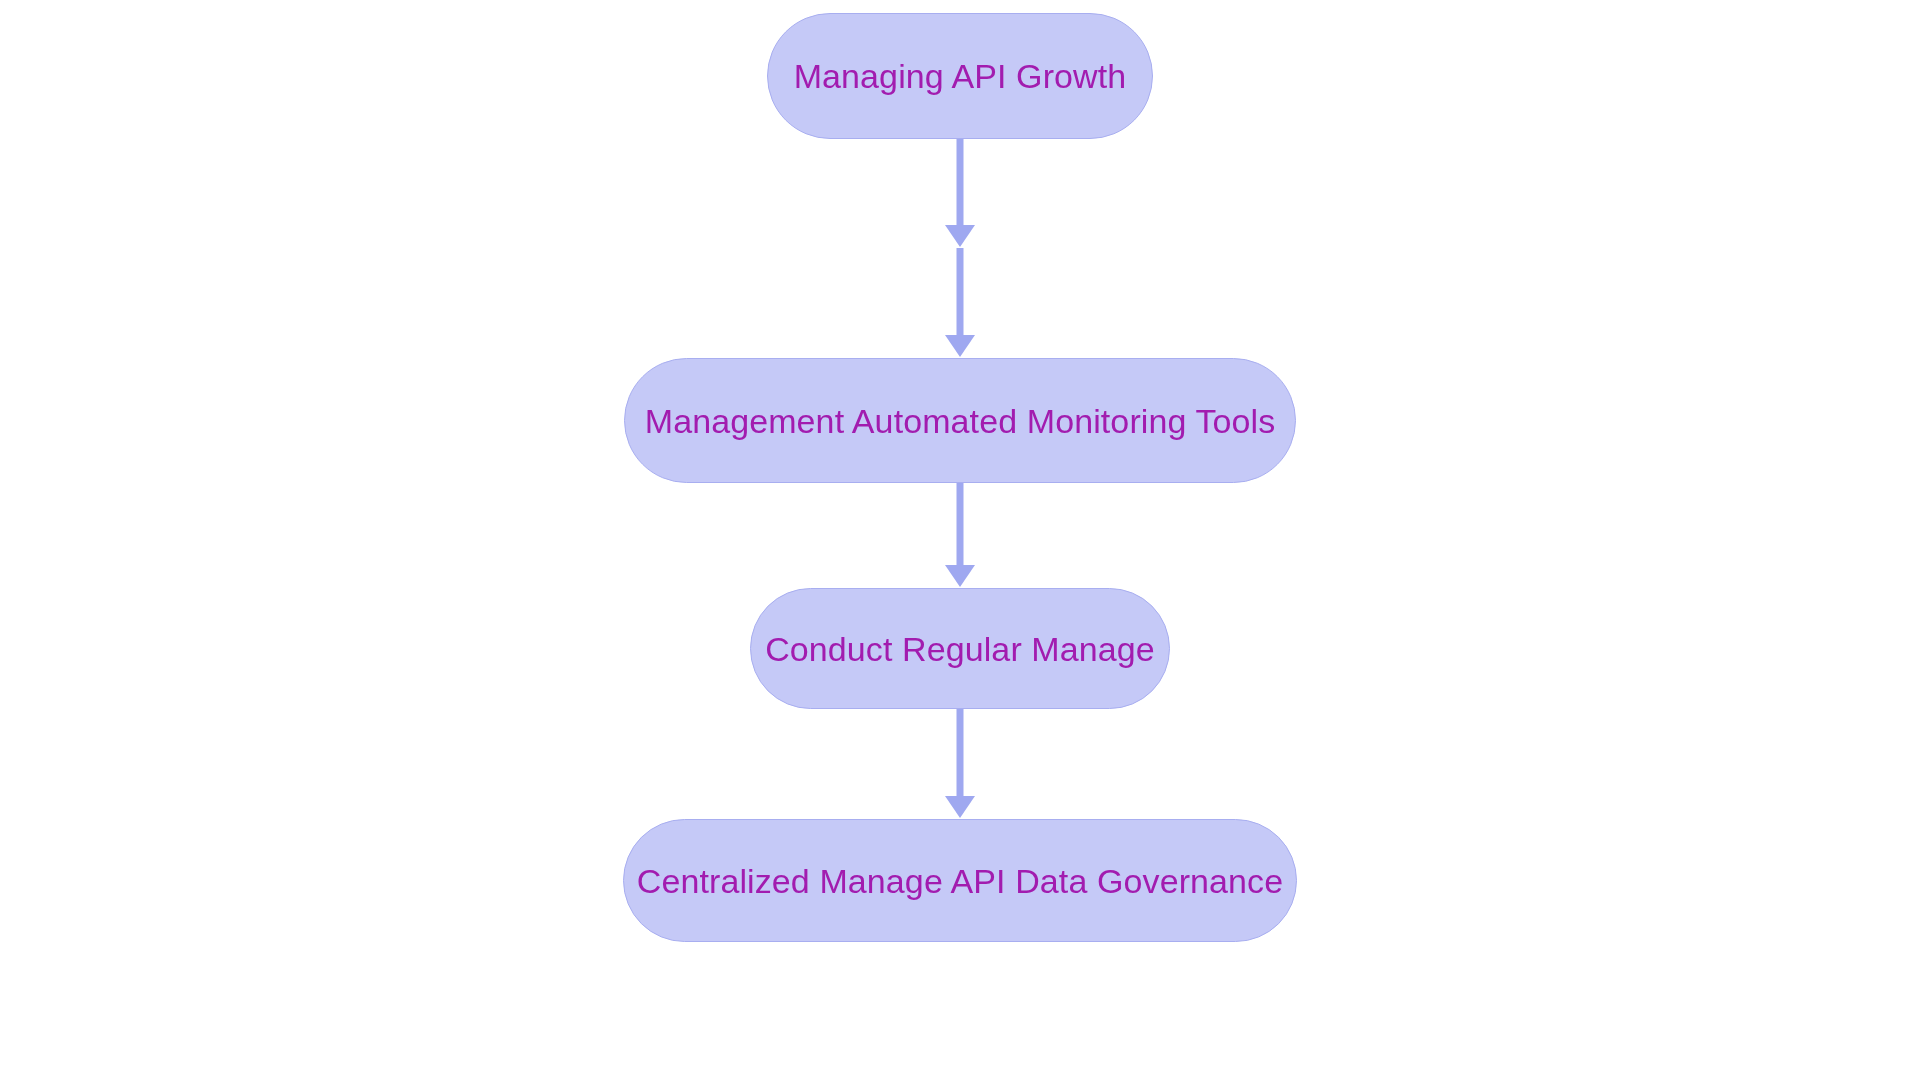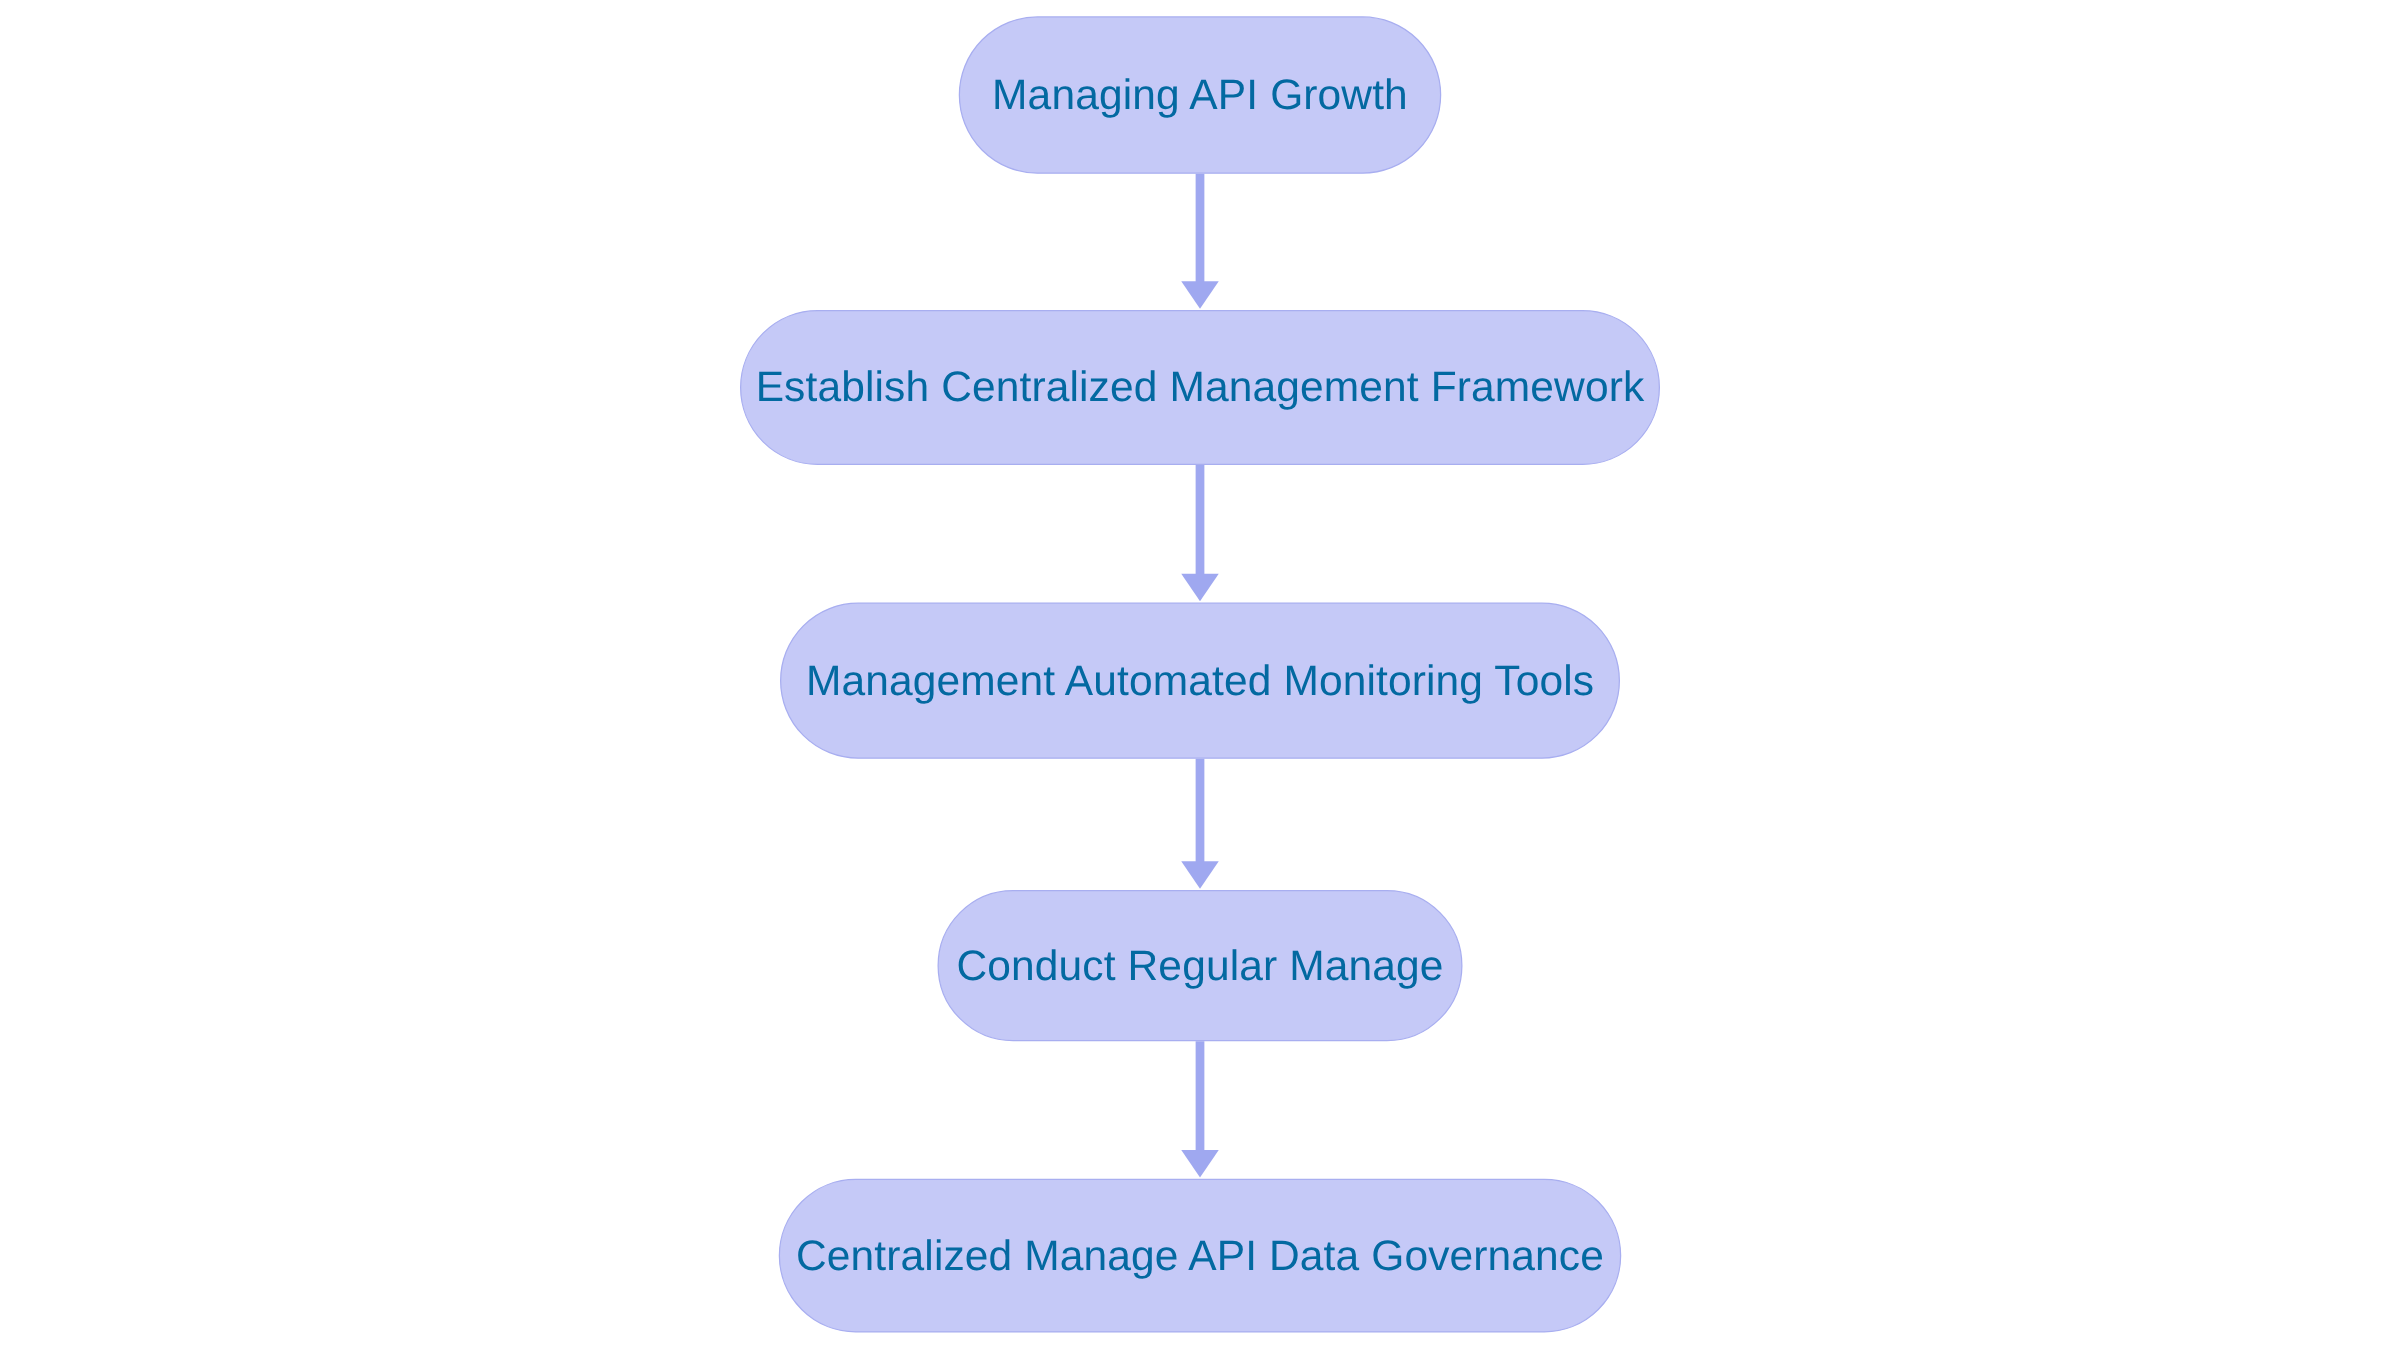--- a/index.html
+++ b/index.html
@@ -30,21 +30,21 @@
     display: flex;
     flex-direction: column;
     align-items: center;
   }
 
   .node {
     box-sizing: border-box;
     background: #c5c9f7;
     border: 1.6px solid #a8aef0;
     border-radius: 999px;
-    color: #0369a1;
+    color: #a21caf;
     display: flex;
     align-items: center;
     justify-content: center;
     text-align: center;
     font-size: 34px;
     font-weight: 400;
     letter-spacing: 0.1px;
     line-height: 1;
     white-space: nowrap;
     user-select: none;
@@ -106,23 +106,20 @@
 
     <div class="node node-1">
       <span>Managing API Growth</span>
     </div>
 
     <div class="connector conn-1">
       <div class="shaft"></div>
       <div class="head"></div>
     </div>
 
-    <div class="node node-2">
-      <span>Establish Centralized Management Framework</span>
-    </div>
 
     <div class="connector conn-2">
       <div class="shaft"></div>
       <div class="head"></div>
     </div>
 
     <div class="node node-3">
       <span>Management Automated Monitoring Tools</span>
     </div>
 

